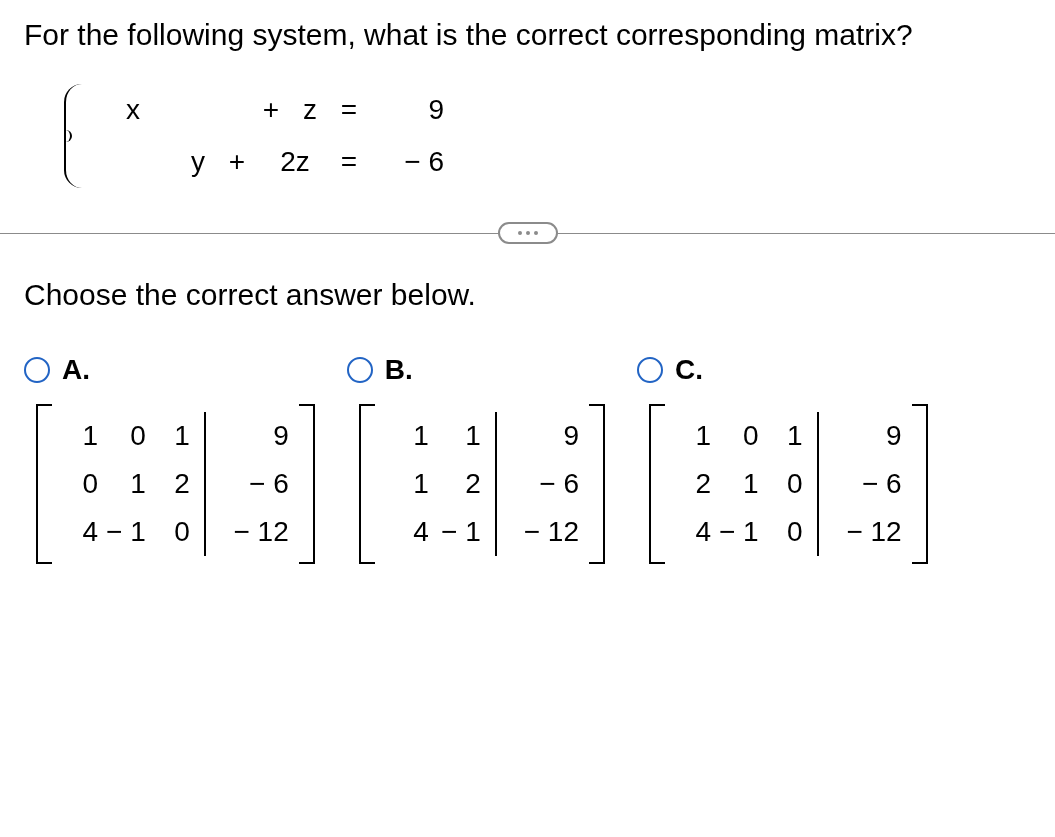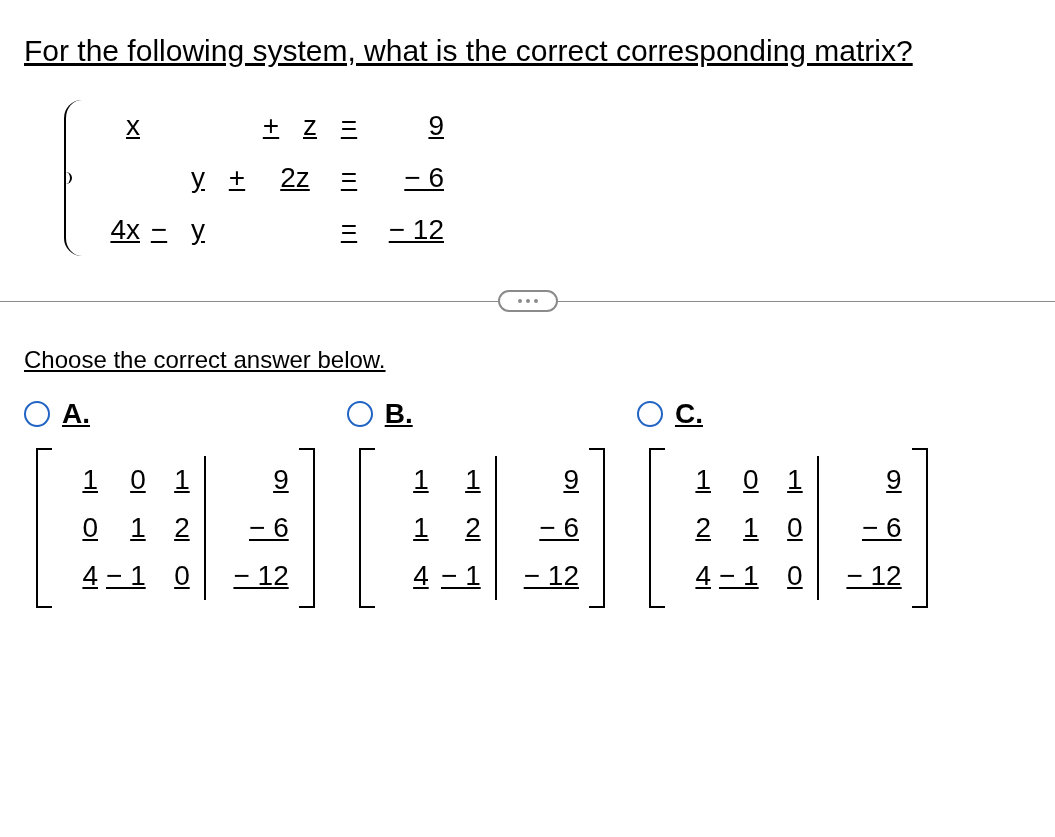--- a/index.html
+++ b/index.html
@@ -5,22 +5,21 @@
   html, body {
     margin: 0;
     padding: 0;
     font-family: Arial, Helvetica, sans-serif;
     font-size: 28px;
     color: #000;
     background: #fff;
     width: 1055px;
   }
   .page {
-    padding: 34px 24px 24px 24px;
-    text-decoration: underline;
+    padding: 18px 24px 24px 24px;
   }
   .question {
     font-size: 30px;
     margin-bottom: 32px;
   }
   
   .system-wrap {
     display: flex;
     align-items: stretch;
     margin-left: 40px;
@@ -92,22 +91,22 @@
     justify-content: center;
     gap: 4px;
   }
   .divider-pill span {
     width: 4px;
     height: 4px;
     background: #8b8b8b;
     border-radius: 50%;
   }
   .instruction {
-    font-size: 24px;
-    margin-bottom: 24px;
+    font-size: 30px;
+    margin-bottom: 42px;
   }
   .options {
     display: flex;
     gap: 30px;
   }
   .option {
     flex: 0 0 auto;
   }
   .opt-header {
     display: flex;
@@ -197,30 +196,20 @@
       </tr>
       <tr>
         <td class="coef"></td>
         <td></td>
         <td class="var">y</td>
         <td>+</td>
         <td class="var" colspan="2" style="text-align:center;padding-left:6px">2z</td>
         <td class="eq">=</td>
         <td class="rhs">− 6</td>
       </tr>
-      <tr>
-        <td class="coef">4x</td>
-        <td>−</td>
-        <td class="var">y</td>
-        <td></td>
-        <td></td>
-        <td class="var"></td>
-        <td class="eq">=</td>
-        <td class="rhs">− 12</td>
-      </tr>
     </tbody>
       </table>
   </div>
 
   <div class="divider-wrap">
     <div class="divider-line"></div>
     <div class="divider-pill">
       <span></span>
         <span></span>
         <span></span>

